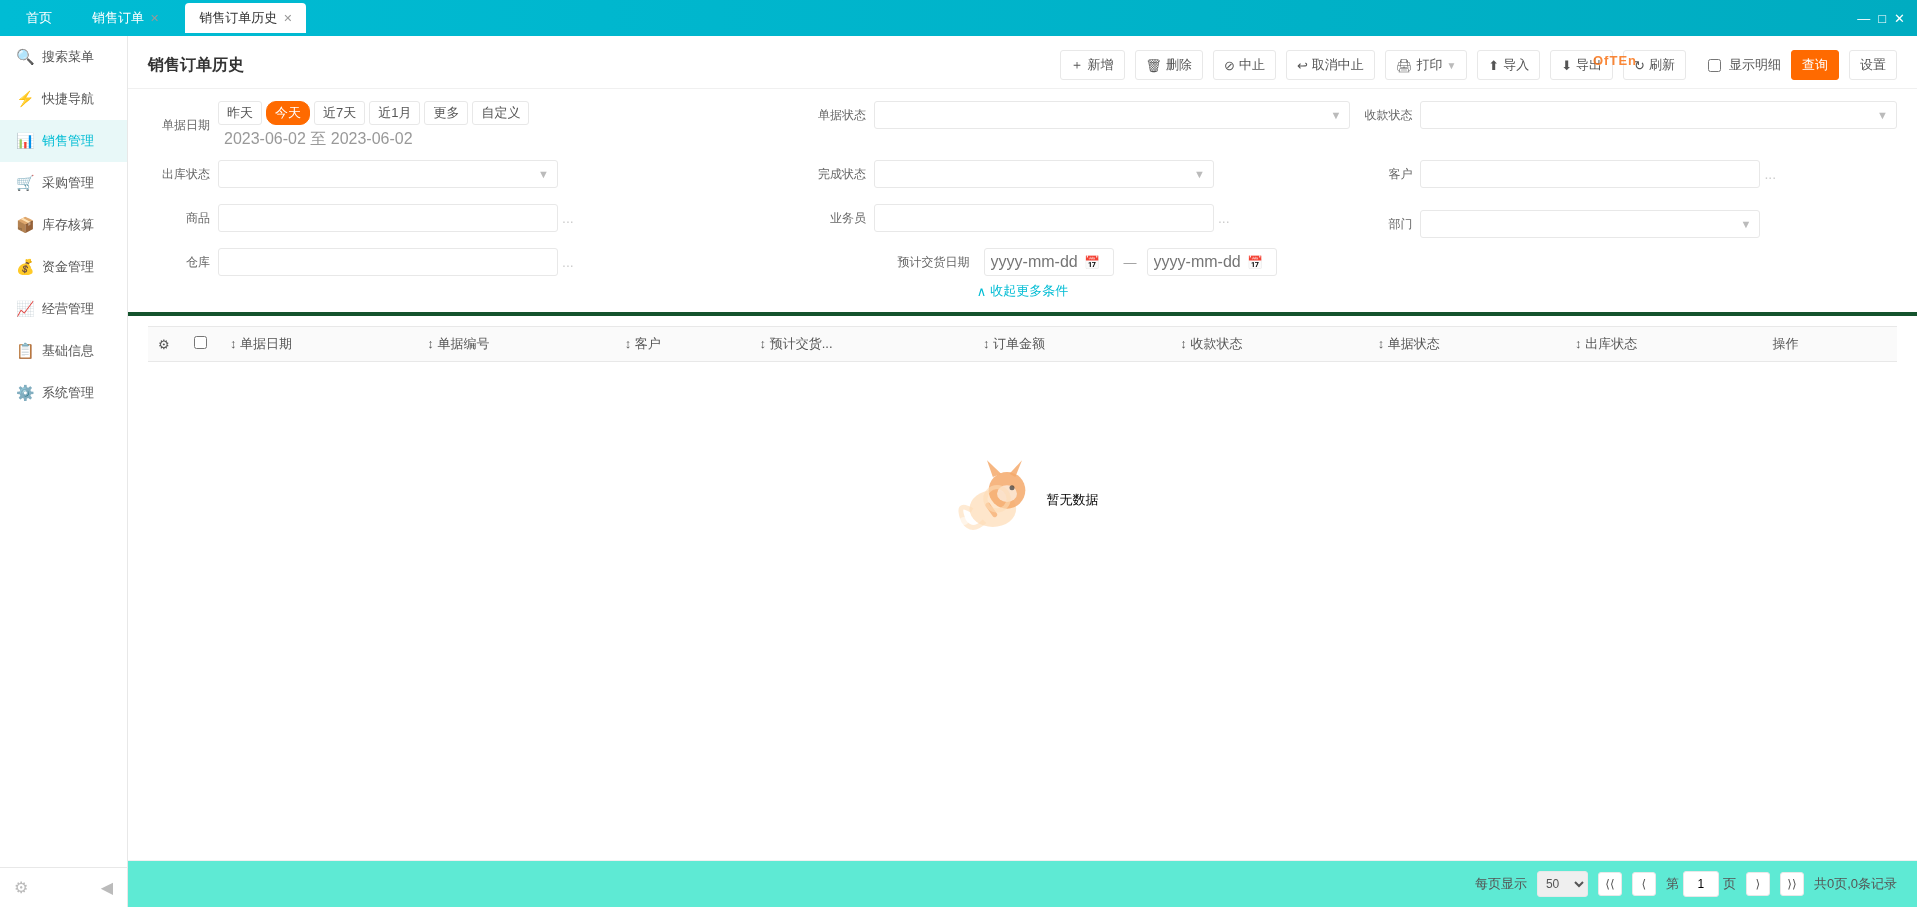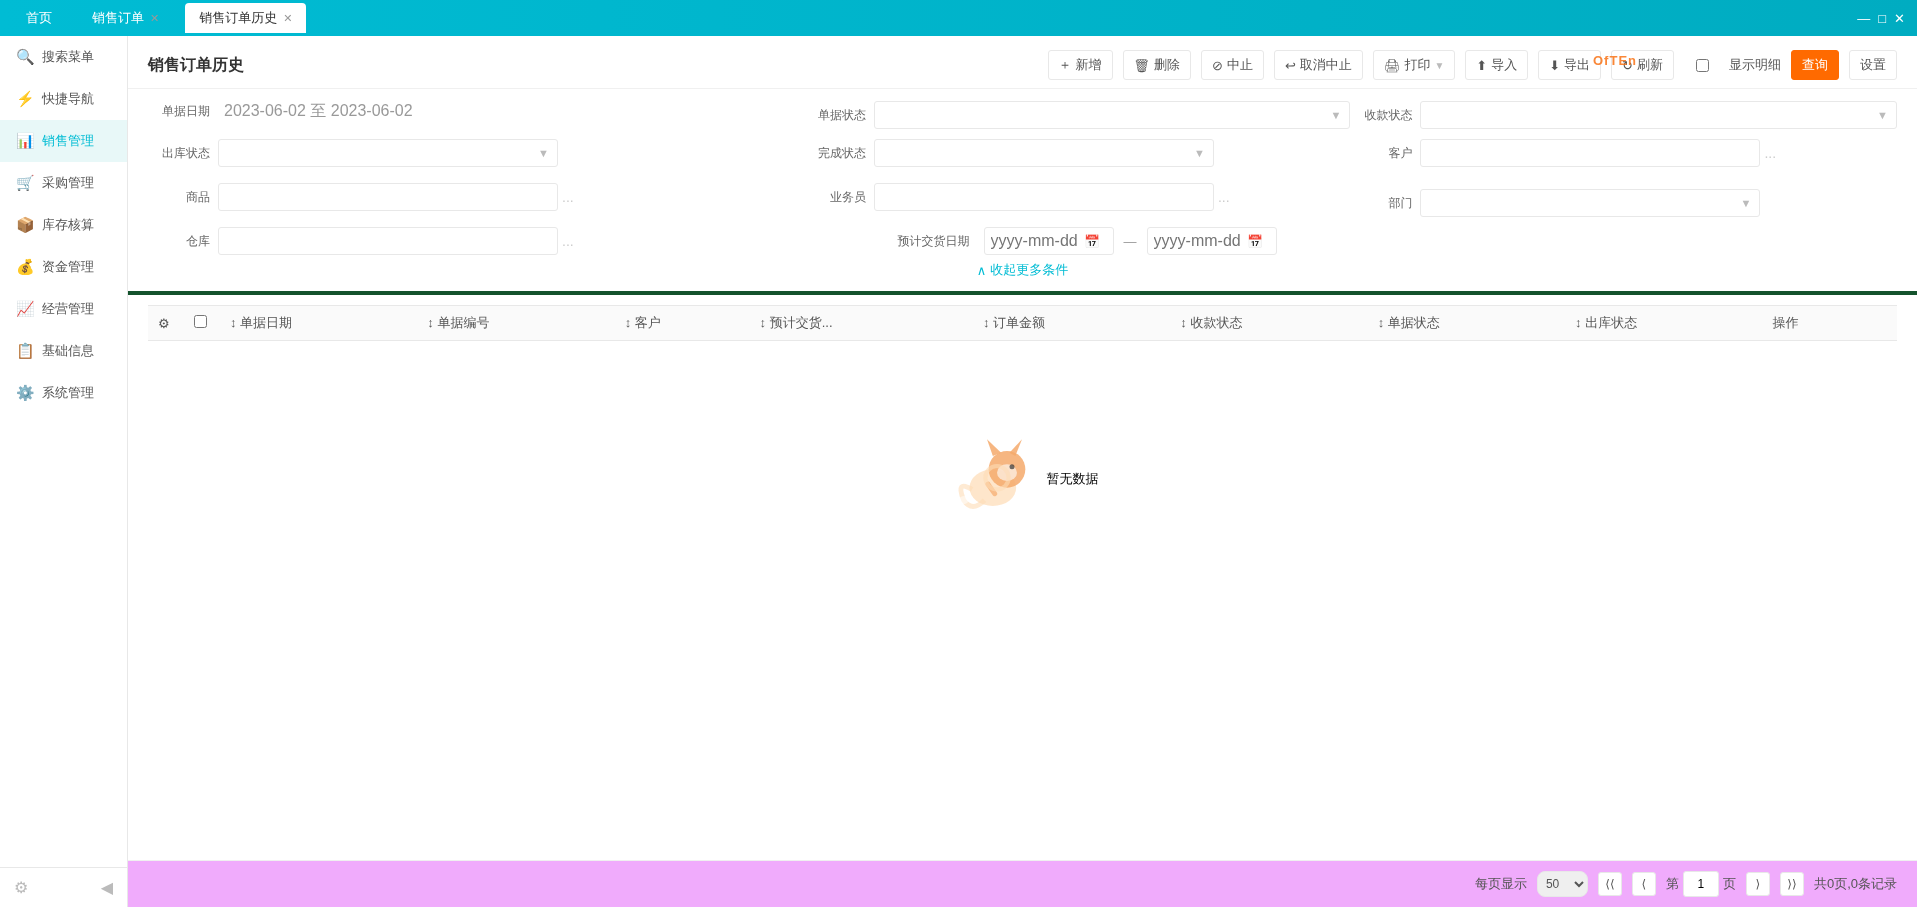--- a/index.html
+++ b/index.html
@@ -82,21 +82,21 @@
       display: flex; align-items: center; gap: 4px;
       padding: 5px 10px;
       border: 1px solid #e8e8e8;
       border-radius: 3px;
       background: #fff;
       cursor: pointer;
       color: #555;
       font-size: 12px;
     }
     .toolbar-btn.orange { background: #ff6a00; color: #fff; border-color: #ff6a00; }
-    .checkbox-label { display: flex; align-items: center; gap: 20px; font-size: 12px; color: #555; cursor: pointer; padding-left: 12px; }
+    .checkbox-label { display: flex; align-items: center; gap: 8px; font-size: 12px; color: #555; cursor: pointer; padding-left: 12px; }
 
     
     .filter-area {
       padding: 12px 20px;
       background: #fff;
       border-bottom: 4px solid #14532d;
       flex-shrink: 0;
     }
     .filter-label { width: 70px; color: #666; font-size: 12px; flex-shrink: 0; text-align: right; padding-right: 8px; }
 
@@ -209,29 +209,29 @@
     }
 
     
     .table-footer {
       display: flex;
       align-items: center;
       justify-content: flex-end;
       gap: 10px;
       padding: 10px 20px;
       border-top: 1px solid #f0f0f0;
-      background: #f0abfc;
+      background: #5eead4;
       flex-shrink: 0;
       color: #555;
       font-size: 12px;
     }
     .pagination-select {
       height: 26px;
       border: 1px solid #e8e8e8;
-      border-radius: 8px;
+      border-radius: 3px;
       padding: 0 4px;
       font-size: 12px;
       color: #555;
     }
     .page-btn {
       width: 24px;
       height: 24px;
       border: 1px solid #e8e8e8;
       border-radius: 3px;
       background: #fff;
@@ -386,20 +386,40 @@
       </div>
     </div>
 
     <div class="filter-area">
 
       <div style="display:flex; align-items:flex-start; margin-bottom:10px;">
 
         <div style="display:flex; align-items:center; flex:1.2;">
           <span class="filter-label">单据日期</span>
           <div style="display:flex; flex-direction:column; gap:4px;">
+            <div class="date-filter">
+              <button class="date-btn">
+                <span>昨天</span>
+              </button>
+              <button class="date-btn active">
+                <span>今天</span>
+              </button>
+              <button class="date-btn">
+                <span>近7天</span>
+              </button>
+              <button class="date-btn">
+                <span>近1月</span>
+              </button>
+              <button class="date-btn">
+                <span>更多</span>
+              </button>
+              <button class="date-btn">
+                <span>自定义</span>
+              </button>
+            </div>
             <span class="date-range">2023-06-02 至 2023-06-02</span>
           </div>
         </div>
 
         <div style="display:flex; align-items:center; flex:1;">
           <span class="filter-label">单据状态</span>
           <div class="filter-select" style="min-width:220px; max-width:100%;">
             <span></span>
             <span class="chevron-down">▼</span>
           </div>

